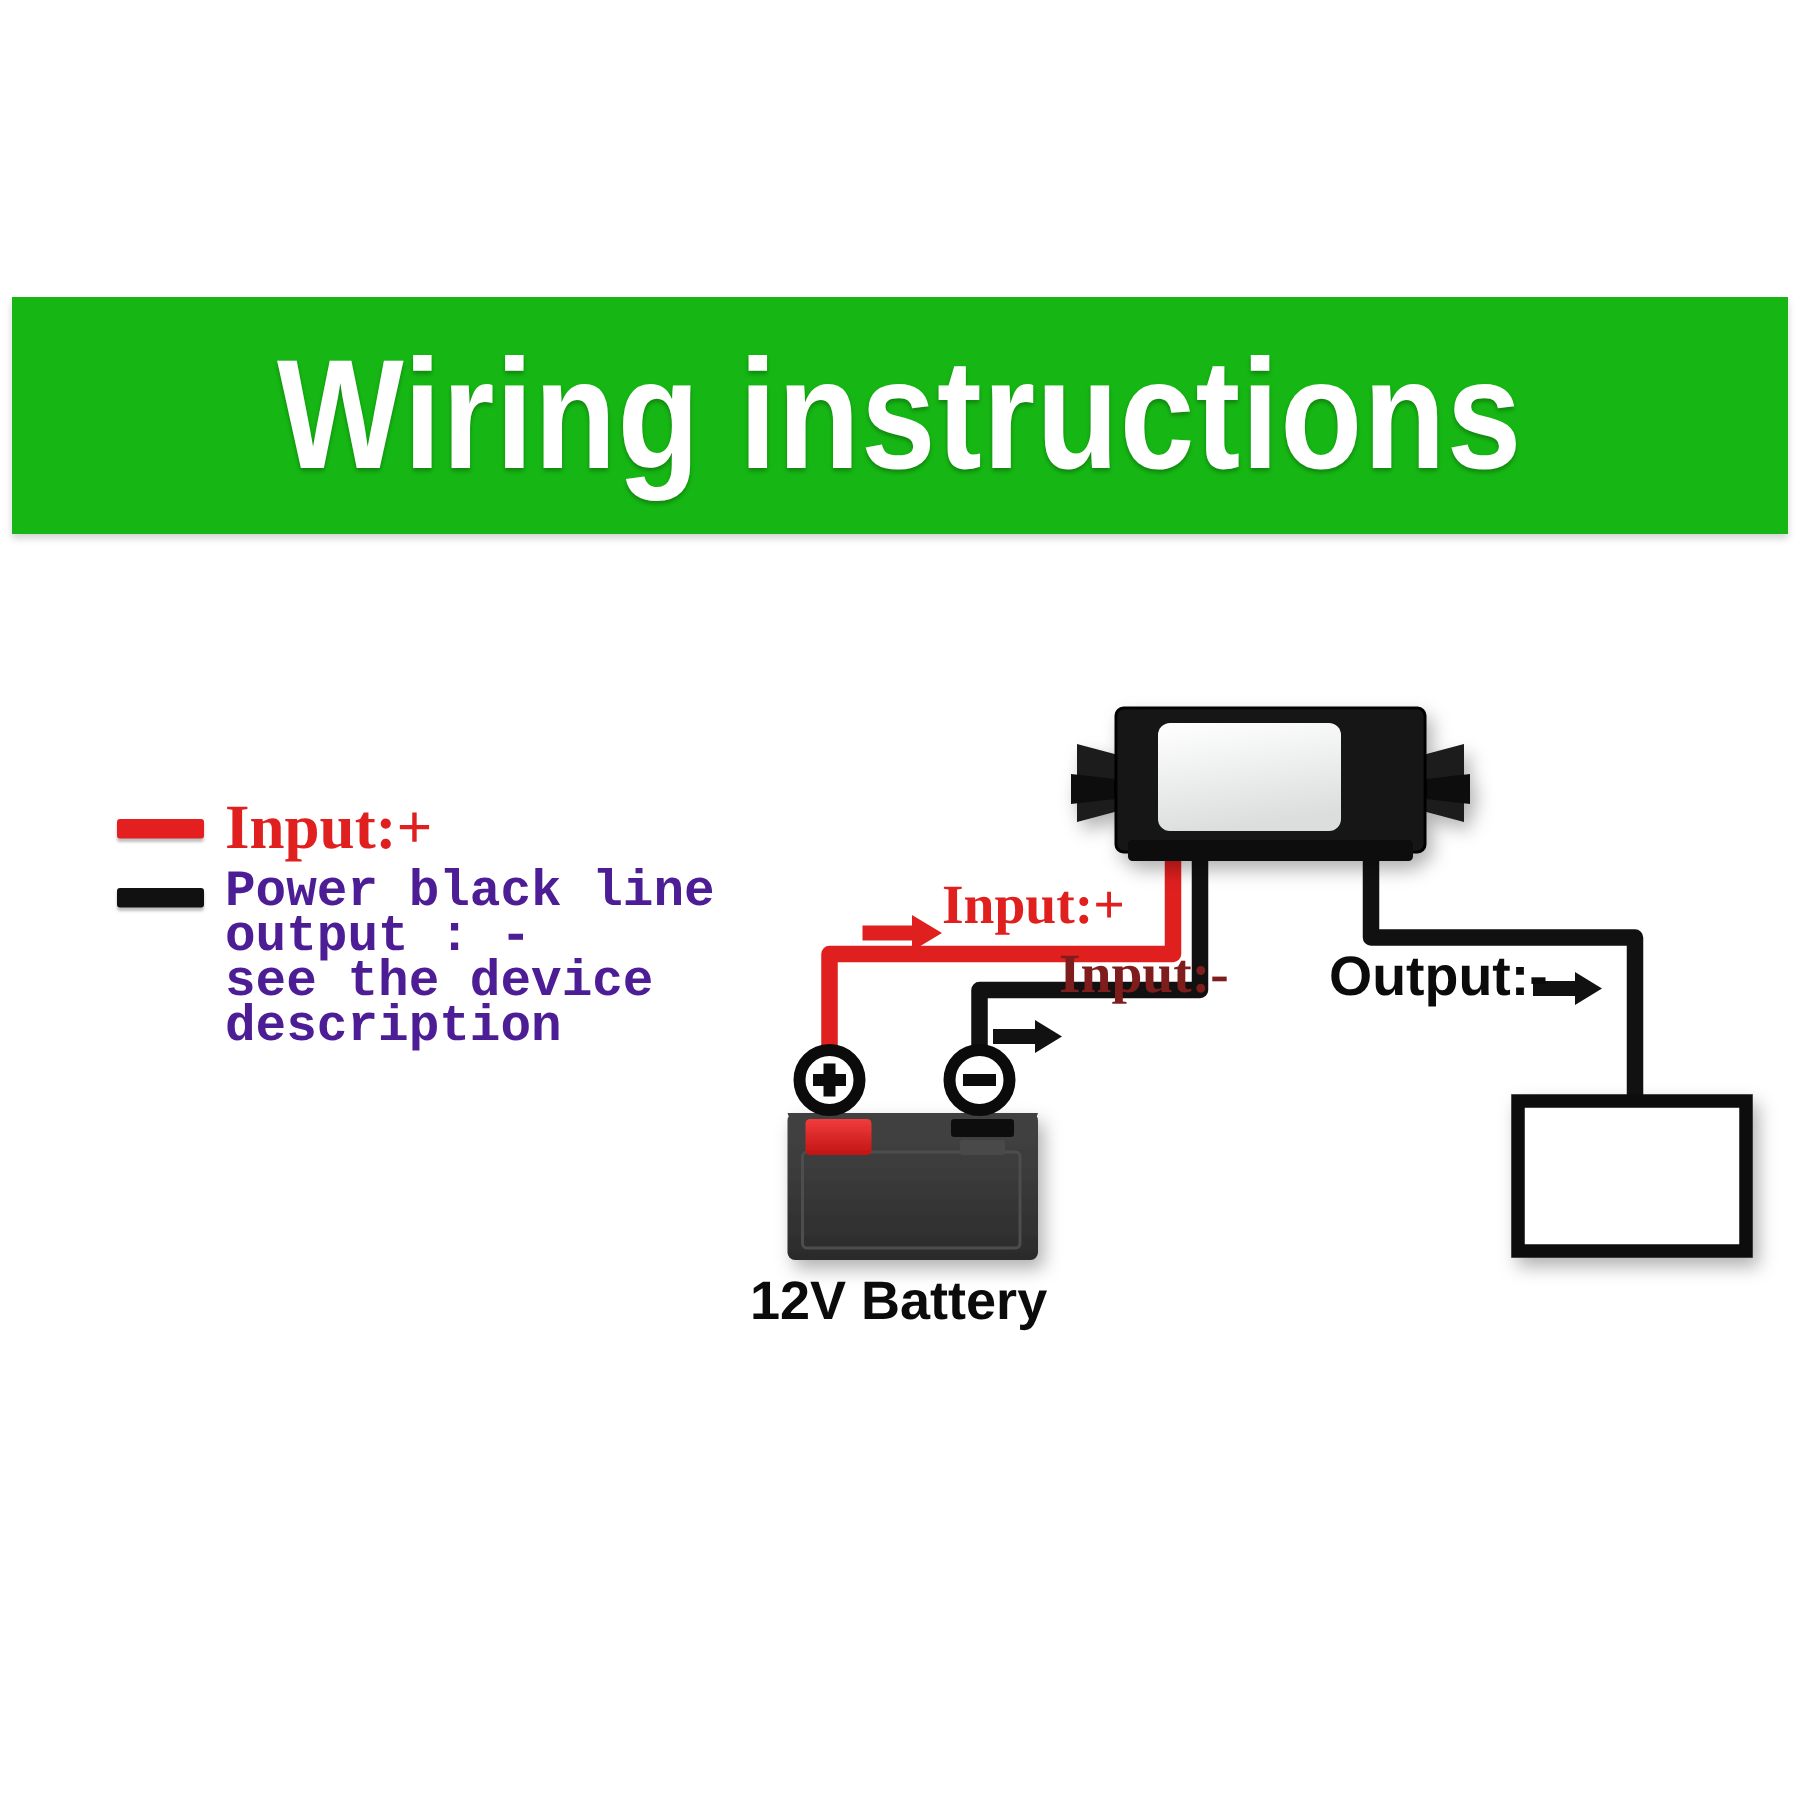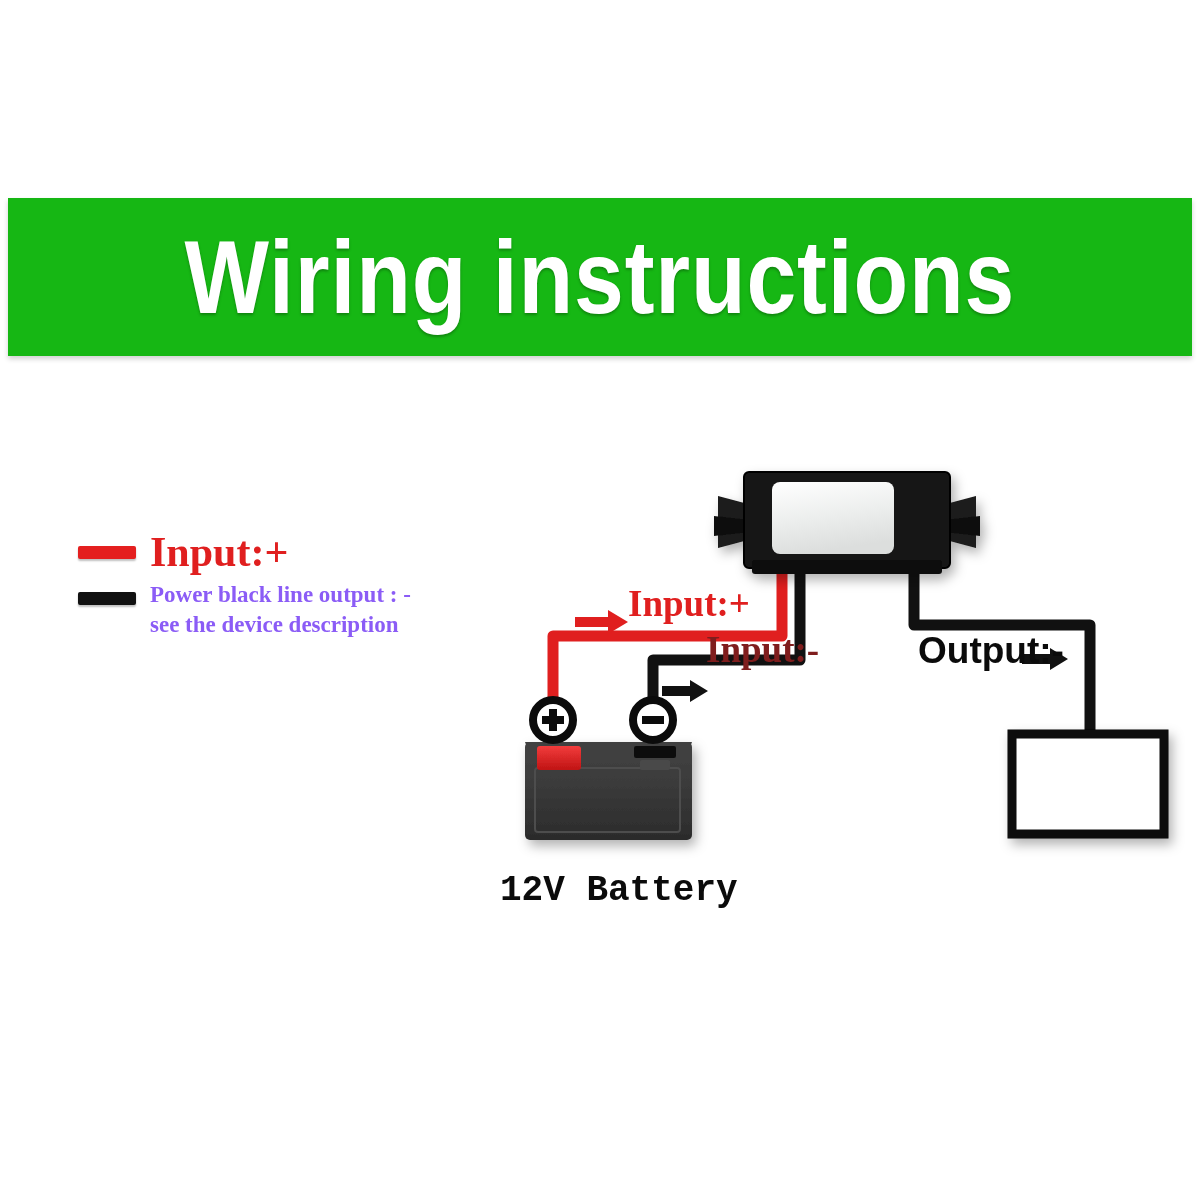--- a/index.html
+++ b/index.html
@@ -65,46 +65,45 @@
   .swatch.black { background: #111111; margin-top: 12px; box-shadow: 0 2px 2px rgba(0,0,0,0.25); }
   #legend-input-label {
     color: #e01f1f;
     font-family: "Liberation Serif", serif;
     font-weight: bold;
     font-size: 42px;
     line-height: 44px;
     white-space: nowrap;
   }
   #legend-black-text {
-    color: #8b5cf6;
-    font-family: Liberation Serif, serif;
-    font-weight: bold;
-    font-size: 23px;
+    color: #4c1d95;
+    font-family: Liberation Mono, monospace;
+    font-weight: bold;
+    font-size: 34px;
     line-height: 30px;
   }
   .legend-row.second { margin-top: 6px; }
 
   
   #diagram {
     position: absolute;
     left: 0;
     top: 420px;
     width: 1200px;
     height: 500px;
   }
 
   
   .caption {
     position: absolute;
     color: #0b0b0b;
-    font-family: Liberation Mono, monospace;
+    font-family: Liberation Sans, sans-serif;
     font-weight: bold;
     font-size: 36px;
     white-space: nowrap;
-    margin-top: 24px;
   }
   #caption-battery { left: 500px; top: 846px; }
   #caption-output  { left: 950px; top: 846px; }
 
   
   .wire-label {
     position: absolute;
     font-family: "Liberation Serif", serif;
     font-weight: bold;
     white-space: nowrap;
@@ -117,21 +116,20 @@
   #label-input-minus {
     left: 706px; top: 628px;
     color: #7f1d1d;
     font-size: 37px;
   }
   #label-output-minus {
     left: 886px; top: 630px;
     color: #0b0b0b;
     font-size: 37px;
     font-family: "Liberation Sans", sans-serif;
-    margin-left: 32px;
   }
 </style>
 </head>
 <body>
 
 <div id="page">
 
   <div id="banner">
     <div id="banner-title">Wiring  instructions</div>
   </div>

